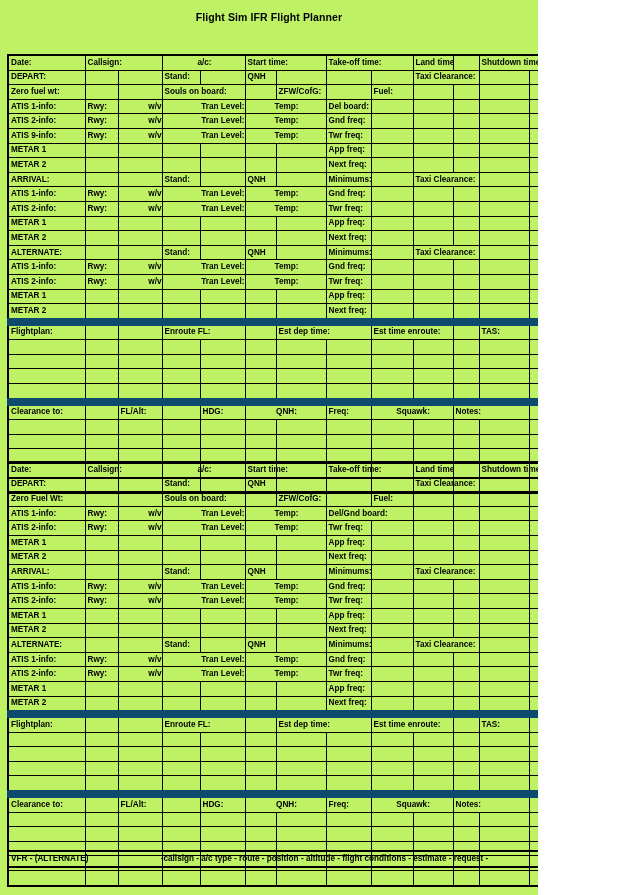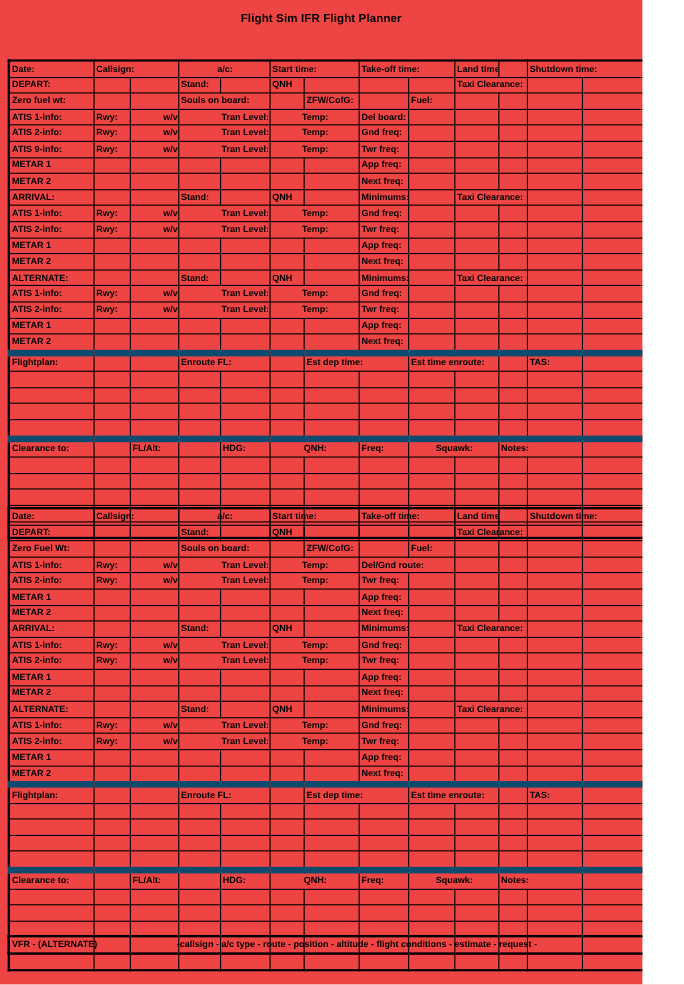--- a/index.html
+++ b/index.html
@@ -2,21 +2,21 @@
 <html><head>
 <meta charset="utf-8">
 <style>
   html,body{margin:0;padding:0;background:#ffffff;}
   body{
     width:622px;height:895px;
     font-family:"Liberation Sans",sans-serif;
     color:#000;
     -webkit-font-smoothing:none;
   }
-  #page{position:relative;width:584px;height:895px;overflow:hidden;background:#ef4444;}
+  #page{position:relative;width:538px;height:895px;overflow:hidden;background:#bef264;}
 
   #title{
     text-align:center;
     font-size:10.5px;
     font-weight:bold;
     padding-top:11px;
     letter-spacing:.1px;
   }
 
   .sheet{
@@ -34,21 +34,21 @@
     padding:0 0 0 2px;
     line-height:12px;
     white-space:nowrap;
     overflow:hidden;
   }
   
   .sheet{border:2px solid #000;}
 
   .c{text-align:center;padding-left:0;padding-right:0;}
   .r{text-align:right;padding-left:0;padding-right:3px;margin-top:16px;}
-  .thicktop td{border-top:6px solid #0c4a6e;margin-left:20px;}
+  .thicktop td{border-top:8px solid #0c4a6e;margin-left:20px;}
 
   
   col.w1{width:77px}
   col.w2{width:33px}
   col.w3{width:44px}
   col.w4{width:38px}
   col.w5{width:45px}
   col.w6{width:31px}
   col.w7{width:50px}
   col.w8{width:45px}
@@ -552,21 +552,21 @@
         <td></td>
         <td></td>
         <td></td>
       </tr>
       <tr>
         <td>ATIS 1-info:</td>
         <td>Rwy:</td>
         <td class="r">w/v</td>
         <td colspan="2" class="r">Tran Level:</td>
         <td colspan="2" class="c">Temp:</td>
-        <td colspan="2">Del/Gnd route:</td>
+        <td colspan="2">Del/Gnd board:</td>
         <td></td>
         <td></td>
         <td></td>
         <td></td>
       </tr>
       <tr>
         <td>ATIS 2-info:</td>
         <td>Rwy:</td>
         <td class="r">w/v</td>
         <td colspan="2" class="r">Tran Level:</td>

